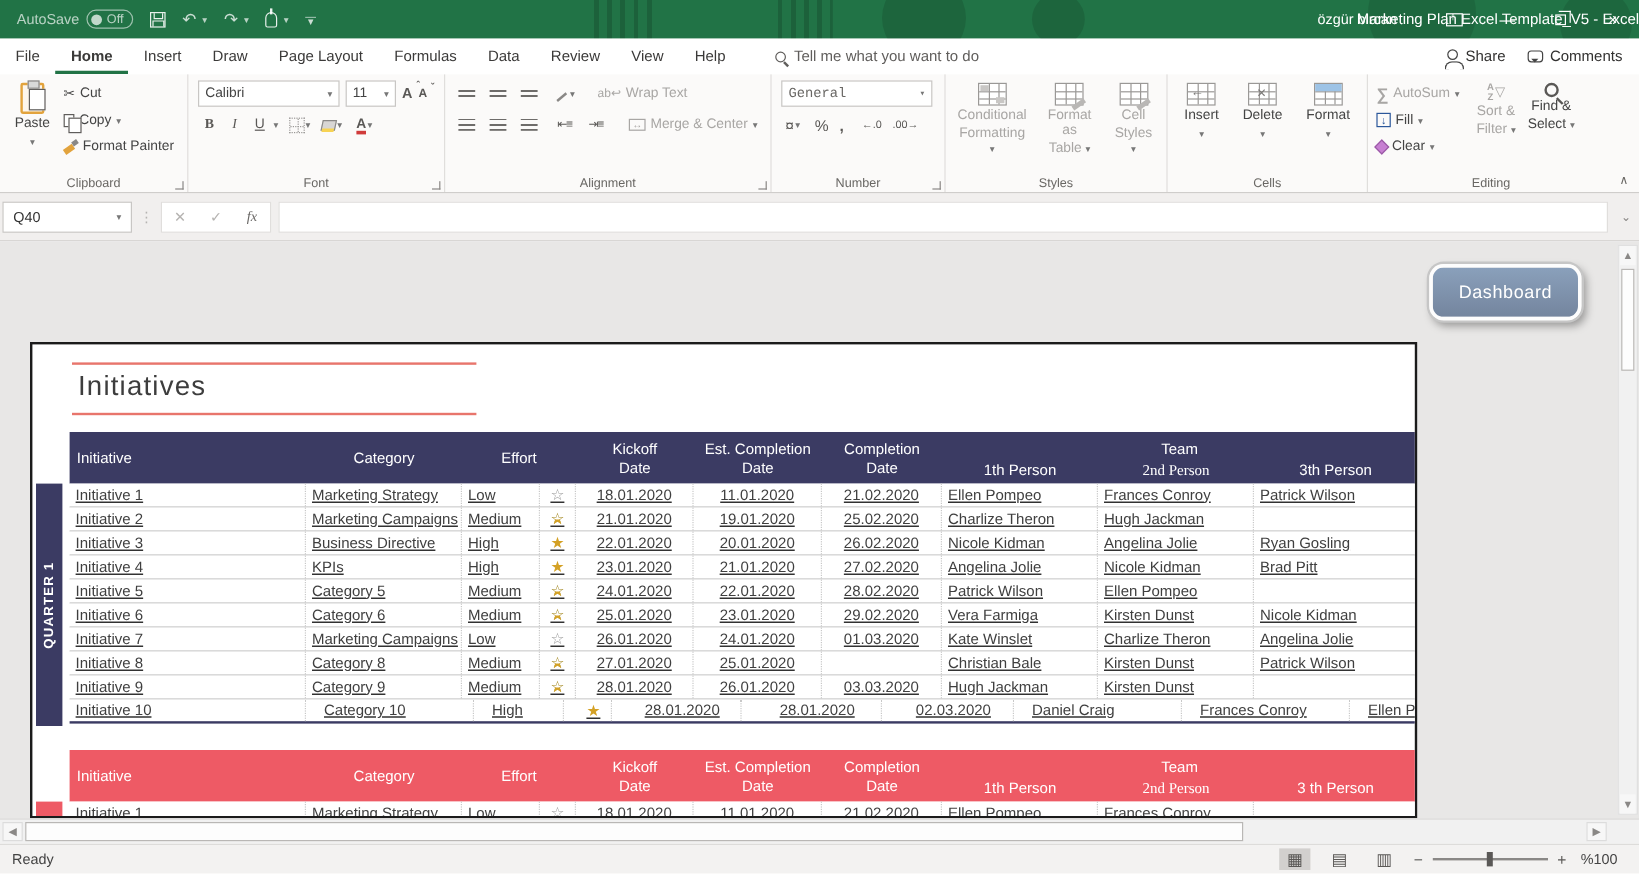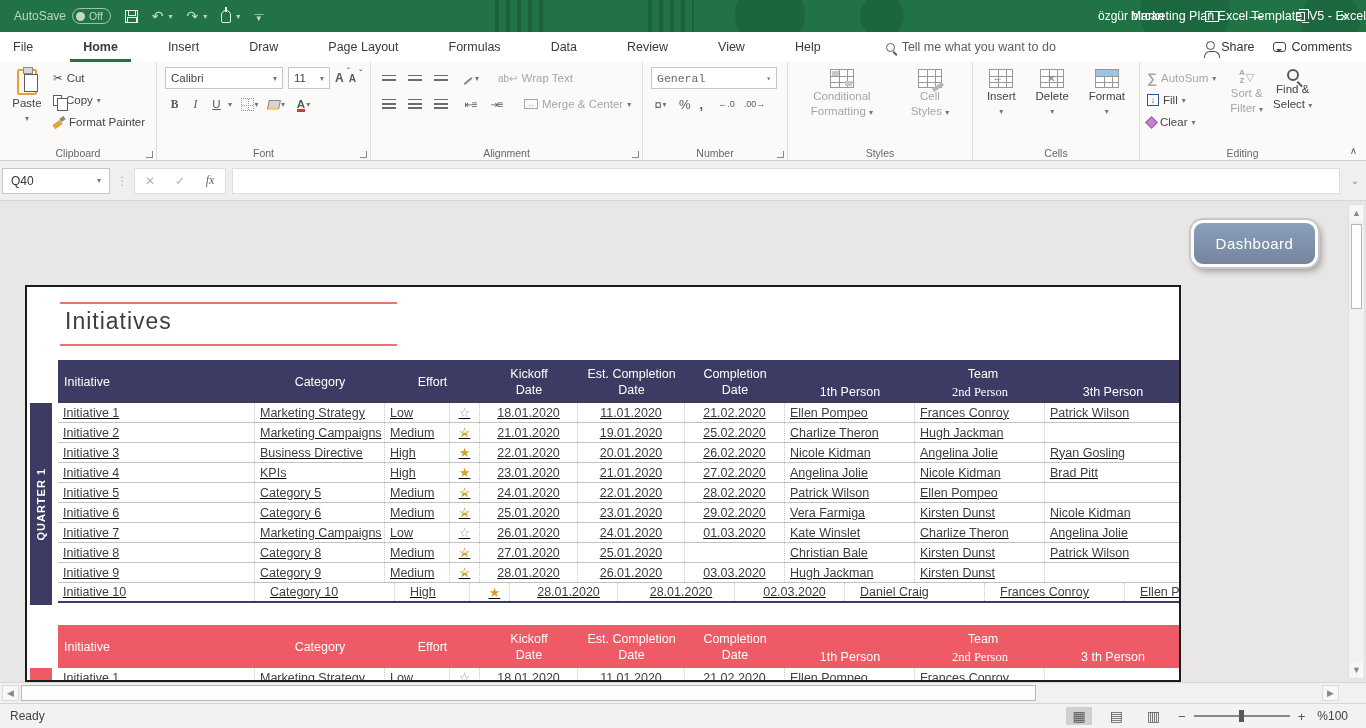--- a/index.html
+++ b/index.html
@@ -30,21 +30,21 @@
   .tb-title{position:absolute;left:0;right:0;text-align:right;font-size:12.5px;color:#fff;z-index:1;}
   .tb-right{margin-left:auto;display:flex;align-items:center;gap:0;z-index:2;height:100%;}
   .tb-user{font-size:12px;margin-right:26px;}
   .tb-btn{width:44px;height:100%;display:flex;align-items:center;justify-content:center;font-size:13px;}
   .ribopt-ico{width:14px;height:11px;border:1.4px solid #fff;position:relative;display:inline-block;}
   .ribopt-ico::after{content:"↑";position:absolute;left:2.5px;top:-3px;font-size:9px;}
   .restore-ico{width:9px;height:9px;border:1.3px solid #fff;position:relative;display:inline-block;}
   .restore-ico::before{content:"";position:absolute;left:2px;top:-4px;width:9px;height:9px;border:1.3px solid #fff;border-left:none;border-bottom:none;}
 
   
-  .tabsrow{height:30px;background:#fff;display:flex;align-items:center;font-size:12.5px;color:#3b3a39;gap:24px;}
+  .tabsrow{height:30px;background:#fff;display:flex;align-items:center;font-size:12.5px;color:#3b3a39;}
   .tab{padding:6px 13px;height:100%;display:flex;align-items:center;}
   .tab.active{font-weight:bold;box-shadow:inset 0 -3px 0 #217346;}
   .tellme{display:flex;align-items:center;gap:7px;margin-left:28px;color:#605e5c;}
   .mag{width:9px;height:9px;border:1.6px solid #605e5c;border-radius:50%;position:relative;display:inline-block;}
   .mag::after{content:"";position:absolute;left:7px;top:7px;width:5px;height:1.6px;background:#605e5c;transform:rotate(45deg);transform-origin:0 0;}
   .tabs-right{margin-left:auto;display:flex;align-items:center;gap:18px;margin-right:14px;color:#323130;}
   .share-ico{width:9px;height:9px;border:1.5px solid #444;border-radius:50%;position:relative;display:inline-block;top:-2px;}
   .share-ico::after{content:"";position:absolute;left:-3px;top:9px;width:14px;height:6px;border:1.5px solid #444;border-bottom:none;border-radius:6px 6px 0 0;}
   .bubble-ico{width:13px;height:10px;border:1.5px solid #444;border-radius:3px;position:relative;display:inline-block;}
   .bubble-ico::after{content:"";position:absolute;left:2px;bottom:-4px;border:3px solid transparent;border-top-color:#444;}
@@ -388,20 +388,25 @@
   </div>
 
   <div class="rgroup" style="width:185px;justify-content:space-around;">
     <div class="bigbtn dis">
       <span class="mini-table mt-cf"></span>
       <span>Conditional</span>
       <span><span>Formatting</span> <span class="drop">▾</span></span>
     </div>
     <div class="bigbtn dis">
       <span class="mini-table mt-brush"></span>
+      <span>Format as</span>
+      <span><span>Table</span> <span class="drop">▾</span></span>
+    </div>
+    <div class="bigbtn dis">
+      <span class="mini-table mt-brush"></span>
       <span>Cell</span>
       <span><span>Styles</span> <span class="drop">▾</span></span>
     </div>
     <div class="glabel">Styles</div>
   </div>
 
   <div class="rgroup" style="width:167px;justify-content:space-around;">
     <div class="bigbtn">
       <span class="mini-table mt-ins"></span>
       <span>Insert</span>

